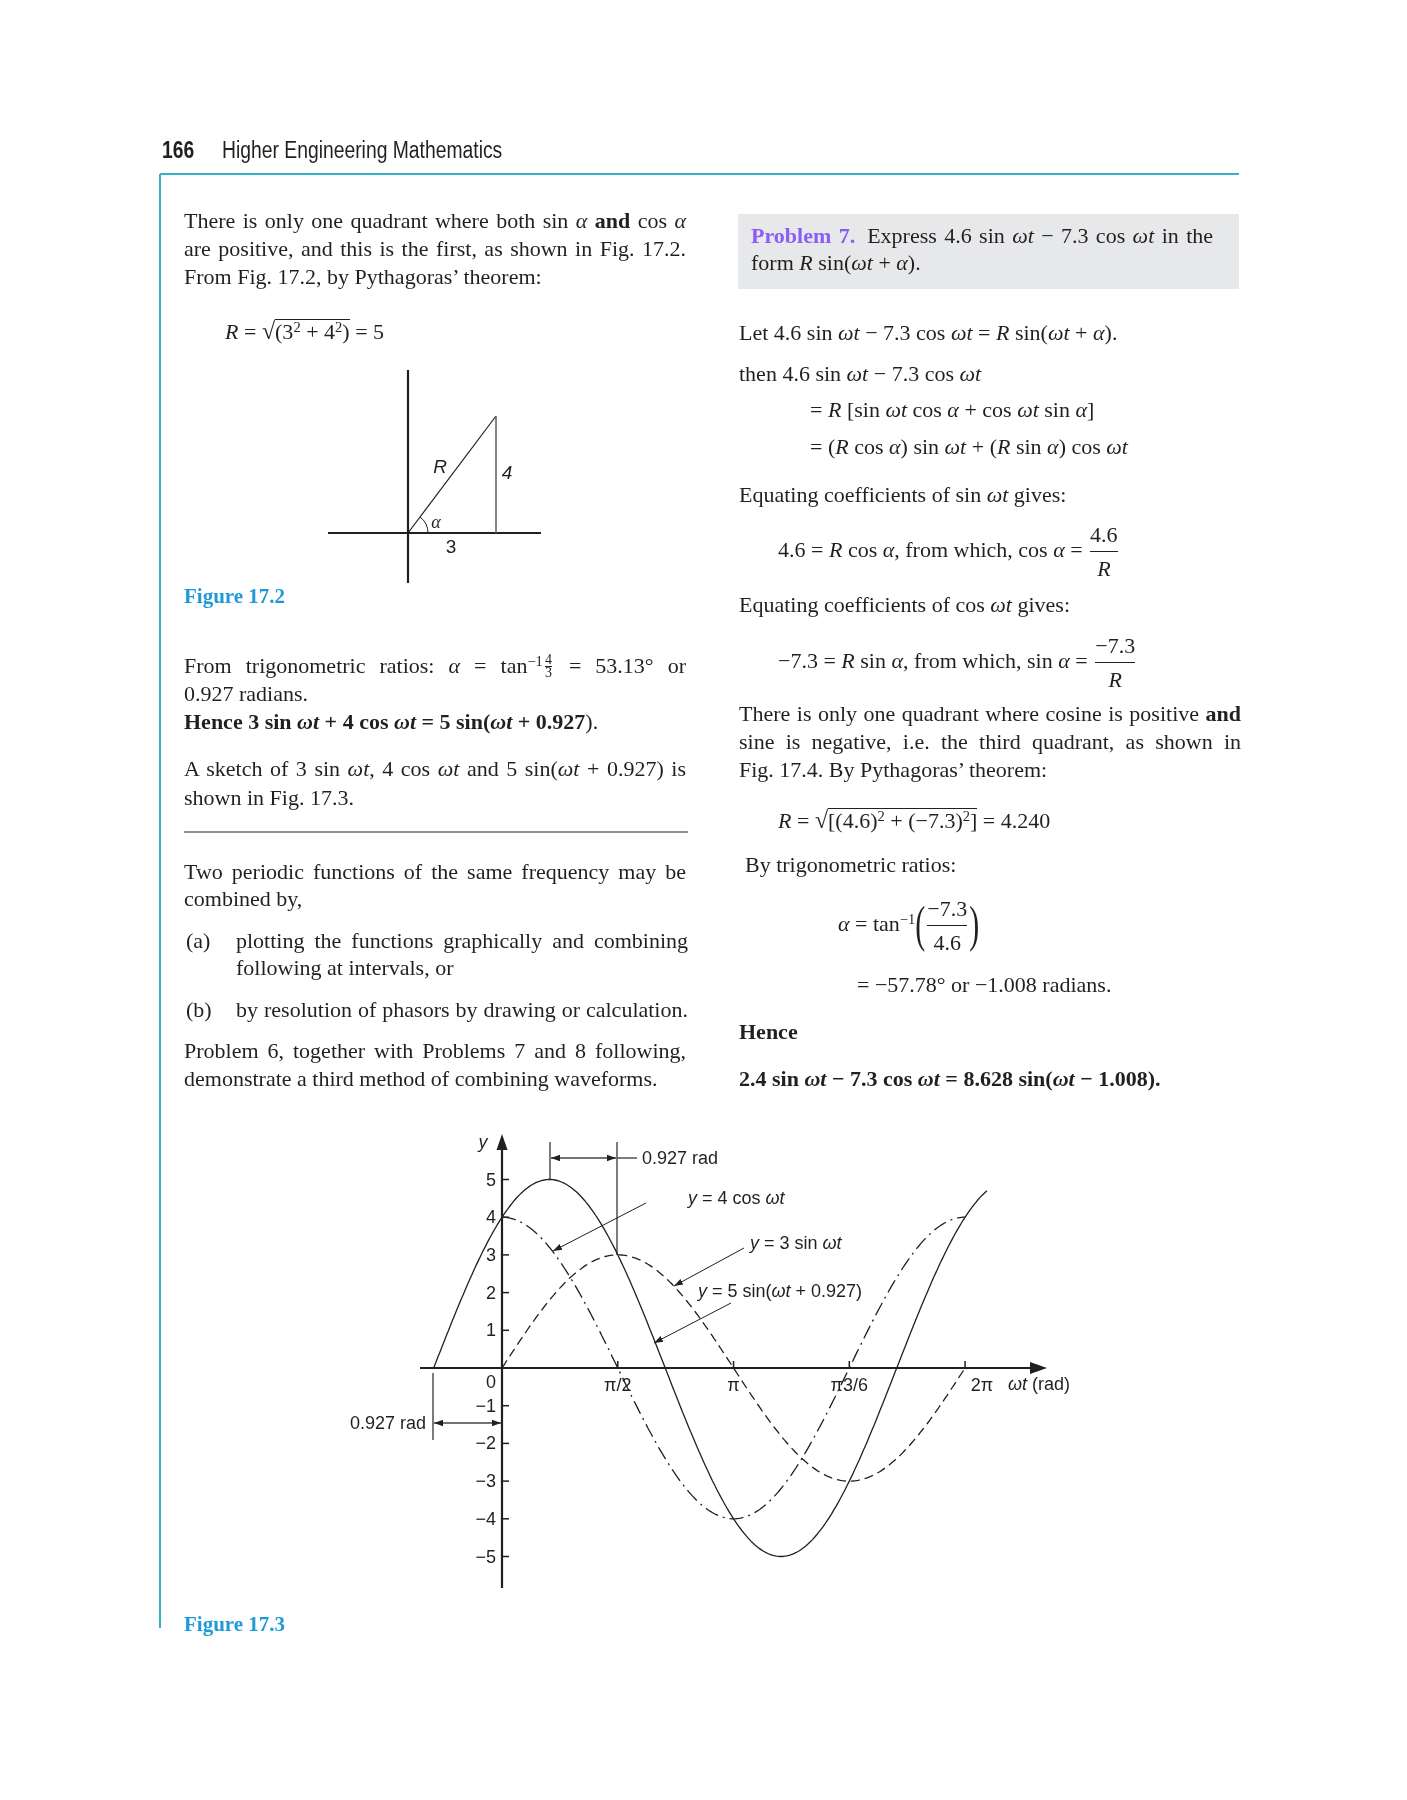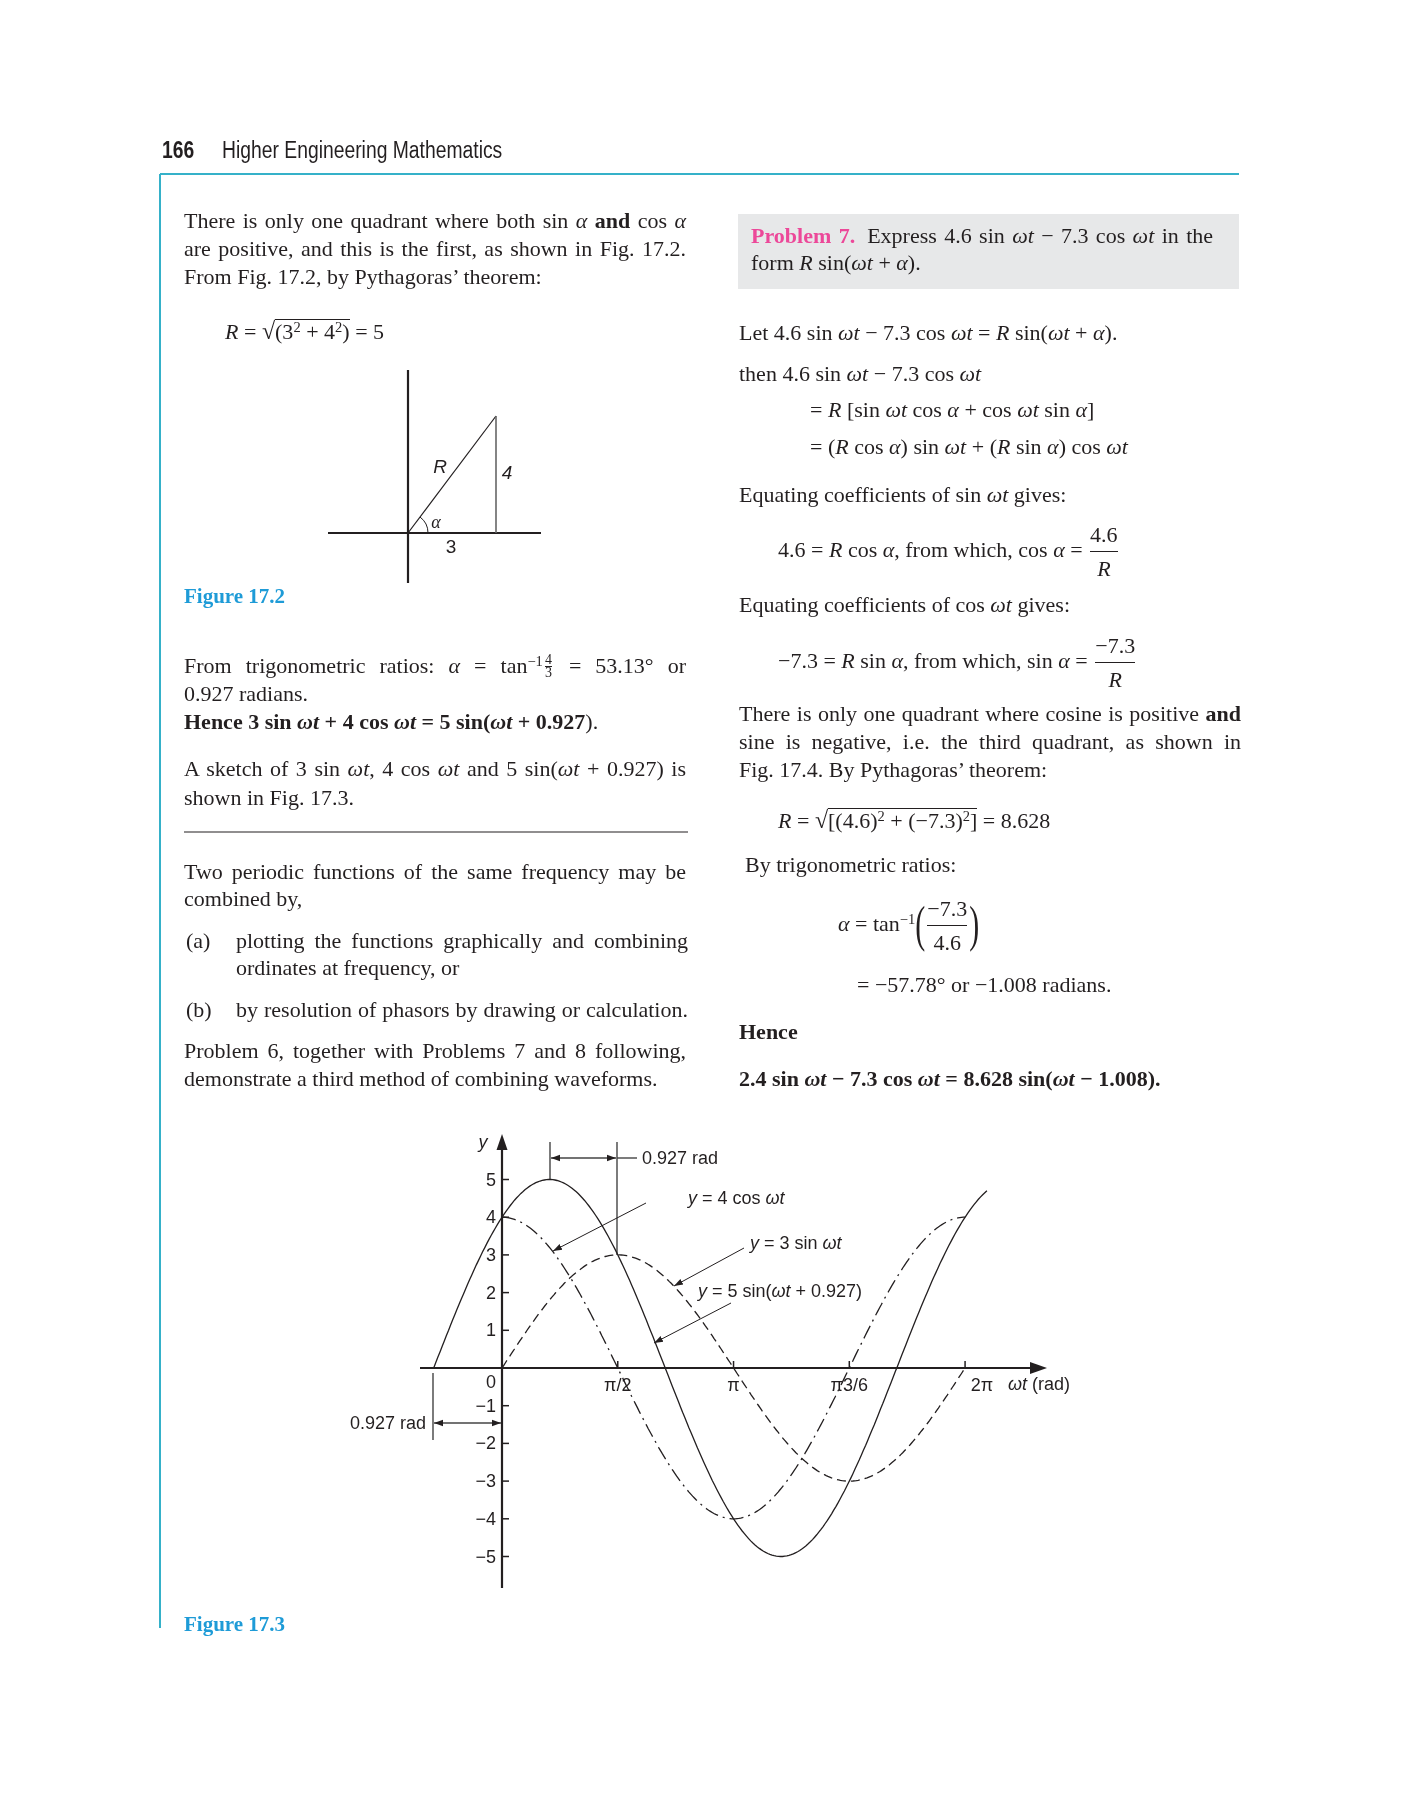--- a/index.html
+++ b/index.html
@@ -18,21 +18,21 @@
 .ifrac{display:inline-flex;flex-direction:column;vertical-align:middle;font-size:14px;line-height:12px;text-align:center;margin:-2px 3px 0 2px}
 .ifrac>span:last-child{border-top:1px solid #231f20}
 .frac{display:inline-flex;flex-direction:column;vertical-align:middle;text-align:center;margin:-19px 2px;line-height:33px}
 .frac .den{border-top:1.2px solid #231f20}
 .rad{border-top:1.2px solid #231f20;line-height:24px;display:inline-block}
 .radical{font-size:24px}
 .paren{display:inline-block;font-size:30px;transform:scaleY(1.7);vertical-align:middle;line-height:28px;margin-top:-4px}
 .cap{position:absolute;color:#1e9bd7;font-weight:bold;font-size:21px;line-height:28px;white-space:nowrap}
 .hdr{position:absolute;top:136px;height:28px;line-height:28px;font-family:"Liberation Sans","DejaVu Sans",sans-serif;font-size:23px;transform:scaleX(0.84);transform-origin:left center;white-space:nowrap}
 .pbox{position:absolute;left:738px;top:214px;width:501px;height:75px;background:#e7e8e9}
-.plabel{color:#ec4899;font-weight:bold;margin-right:12px}
+.plabel{color:#8b5cf6;font-weight:bold;margin-right:12px}
 .lbl{position:absolute;font-family:"Liberation Sans","DejaVu Sans",sans-serif;font-size:18px;line-height:22px;white-space:nowrap;transform:translateY(-50%);color:#231f20}
 .lbl.r{transform:translate(-100%,-50%)}
 .lbl.c{transform:translate(-50%,-50%)}
 .fl{position:absolute;font-family:"Liberation Sans","DejaVu Sans",sans-serif;font-size:19px;line-height:22px;transform:translate(-50%,-50%);white-space:nowrap}
 .fl.alpha{font-family:"Liberation Serif","DejaVu Serif",serif;font-style:italic;font-size:18px}
 .curve{fill:none;stroke:#231f20;stroke-width:1.3}
 .curve.dashed{stroke-dasharray:9 5}
 .curve.dash-dot{stroke-dasharray:14 5 2 5}
 .tick{stroke:#231f20;stroke-width:1.5}
 .ax{stroke:#231f20;stroke-width:2.2}
@@ -129,21 +129,21 @@
   <div class="ln" style="left:184px;top:708px"><span class="b">Hence 3 sin </span><span class="bi">ωt</span><span class="b"> + 4 cos </span><span class="bi">ωt</span><span class="b"> = 5 sin(</span><span class="bi">ωt</span><span class="b"> + 0.927</span>).</div>
 
   <div class="ln jl" style="left:184px;top:755px">A sketch of 3 sin <span class="i">ωt</span>, 4 cos <span class="i">ωt</span> and 5 sin(<span class="i">ωt</span> + 0.927) is</div>
   <div class="ln" style="left:184px;top:784px">shown in Fig. 17.3.</div>
 
   <div class="ln jl" style="left:184px;top:858px">Two periodic functions of the same frequency may be</div>
   <div class="ln" style="left:184px;top:885px">combined by,</div>
 
   <div class="ln" style="left:186px;top:927px">(a)</div>
   <div class="ln ja" style="left:236px;top:927px">plotting the functions graphically and combining</div>
-  <div class="ln" style="left:236px;top:954px">ordinates at frequency, or</div>
+  <div class="ln" style="left:236px;top:954px">following at intervals, or</div>
   <div class="ln" style="left:186px;top:996px">(b)</div>
   <div class="ln ja" style="left:236px;top:996px">by resolution of phasors by drawing or calculation.</div>
 
   <div class="ln jl" style="left:184px;top:1037px">Problem 6, together with Problems 7 and 8 following,</div>
   <div class="ln" style="left:184px;top:1065px">demonstrate a third method of combining waveforms.</div>
 </div>
 
 <div>
   <div class="pbox"></div>
   <div class="ln jp" style="left:751px;top:222px"><span class="plabel">Problem 7.</span><span>Express 4.6 sin <span class="i">ωt</span> − 7.3 cos <span class="i">ωt</span> in the</span></div>
@@ -164,21 +164,21 @@
   <div class="ln" style="left:778px;top:647px"><span>−7.3 = <span class="i">R</span> sin <span class="i">α</span>,  from which, sin <span class="i">α</span> = </span><span class="frac">
         <span class="num">−7.3</span>
         <span class="den"><span class="i">R</span></span>
       </span></div>
 
   <div class="ln jr" style="left:739px;top:700px">There is only one quadrant where cosine is positive <span class="b">and</span></div>
   <div class="ln jr" style="left:739px;top:728px">sine is negative, i.e. the third quadrant, as shown in</div>
   <div class="ln" style="left:739px;top:756px">Fig. 17.4. By Pythagoras’ theorem:</div>
 
   <div class="ln" style="left:778px;top:806px">
-    <span><span class="i">R</span> = </span><span class="radical">√</span><span class="rad">[(4.6)<span class="sup">2</span> + (−7.3)<span class="sup">2</span>]</span><span> = 8.628</span>
+    <span><span class="i">R</span> = </span><span class="radical">√</span><span class="rad">[(4.6)<span class="sup">2</span> + (−7.3)<span class="sup">2</span>]</span><span> = 4.240</span>
   </div>
 
   <div class="ln" style="left:745px;top:851px">By trigonometric ratios:</div>
 
   <div class="ln" style="left:838px;top:910px">
     <span><span class="i">α</span> = tan<span class="sup">−1</span></span><span class="paren">(</span><span class="frac">
         <span class="num">−7.3</span>
         <span class="den">4.6</span>
       </span><span class="paren">)</span>
   </div>

